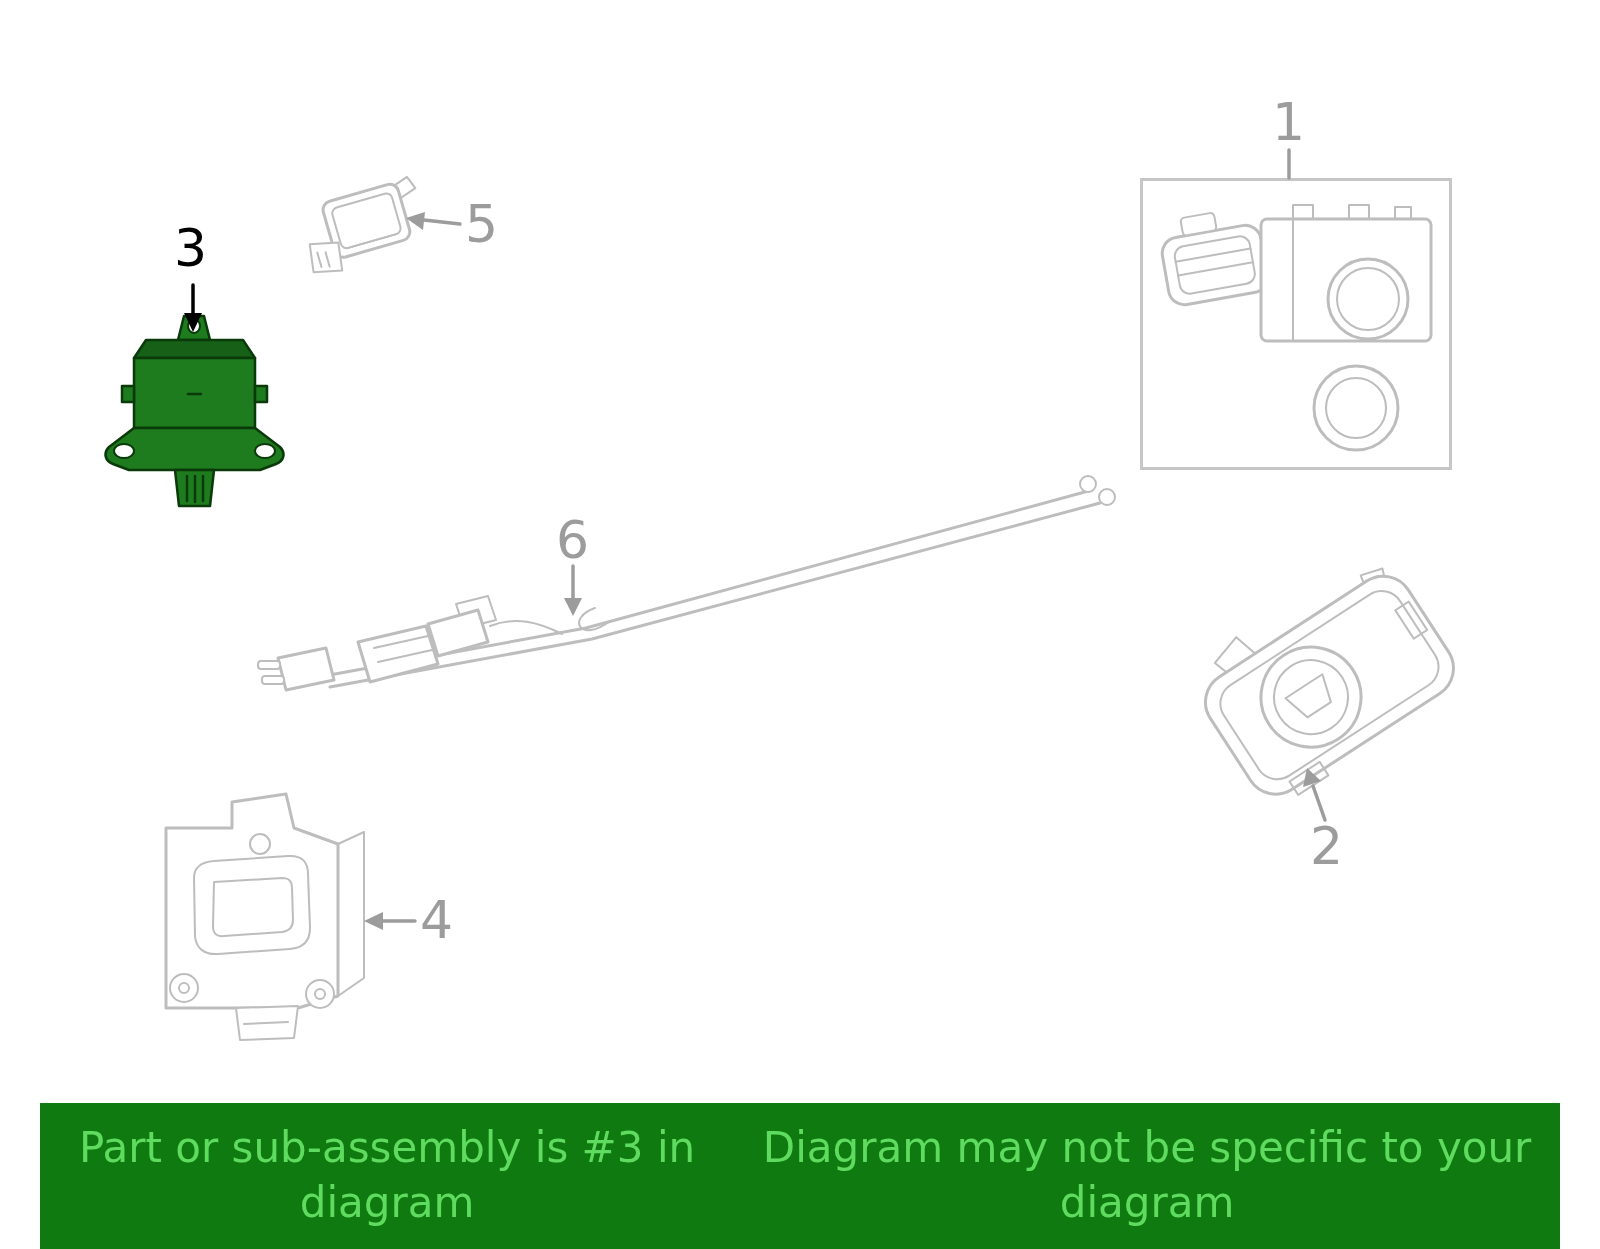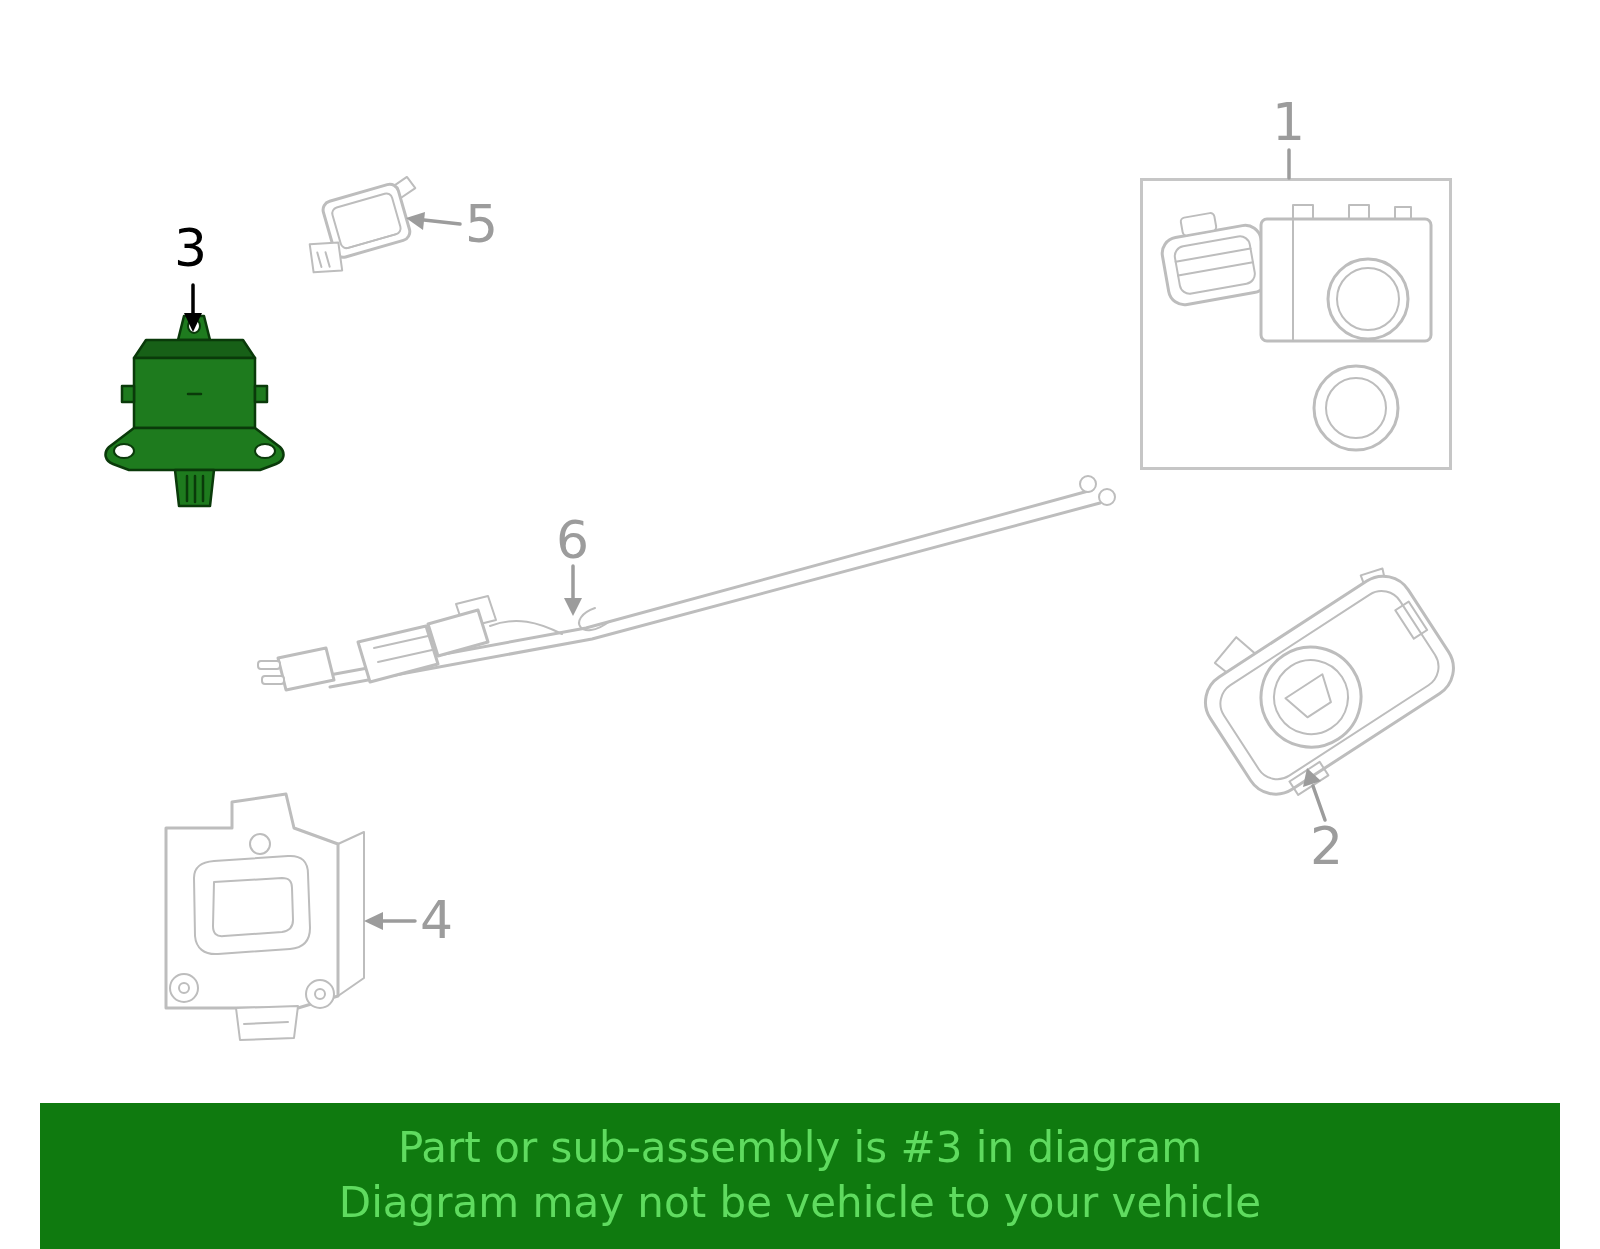--- a/index.html
+++ b/index.html
@@ -29,21 +29,21 @@
   .gline{stroke:var(--highlight-stroke);stroke-width:2.5;fill:none;stroke-linecap:round;}
   .callout{position:absolute;font-size:52px;line-height:1;color:var(--label-gray);user-select:none;}
   .callout.dark{color:var(--label-black);}
   .part1-box{position:absolute;left:1140px;top:178px;width:312px;height:292px;border:3px solid var(--box-border);background:#fff;}
   .arrows{position:absolute;left:0;top:0;pointer-events:none;}
   .arr{stroke:var(--label-gray);stroke-width:3.5;fill:none;stroke-linecap:round;}
   .arrhead{fill:var(--label-gray);stroke:none;}
   .arrdark{stroke:var(--label-black);stroke-width:3.5;fill:none;stroke-linecap:round;}
   .arrheaddark{fill:var(--label-black);stroke:none;}
   .banner{position:absolute;left:40px;right:40px;bottom:0;height:146px;background:var(--banner-bg);
-          display:flex;flex-direction:column;align-items:center;justify-content:center;text-align:center;
+          display:flex;flex-direction:row;align-items:center;justify-content:center;text-align:center;
           color:var(--banner-text);}
   .banner-line{font-size:42px;line-height:1.3;}
 </style>
 </head>
 <body>
 
 <div class="canvas">
 
   <div class="callout dark" style="left:174px;top:222px;">3</div>
   <div class="callout" style="left:465px;top:198px;">5</div>
@@ -184,16 +184,16 @@
       <polygon class="arrhead" points="1307,768 1303,787 1321,781"></polygon>
     </g>
     <g>
       <line class="arr" x1="415" y1="921" x2="382" y2="921"></line>
       <polygon class="arrhead" points="364,921 383,912 383,930"></polygon>
     </g>
   </svg>
 
   <div class="banner">
     <div class="banner-line">Part or sub-assembly is #3 in diagram</div>
-    <div class="banner-line">Diagram may not be vehicle to your vehicle</div>
+    <div class="banner-line">Diagram may not be specific to your diagram</div>
   </div>
 
 </div>
 
 </body></html>

